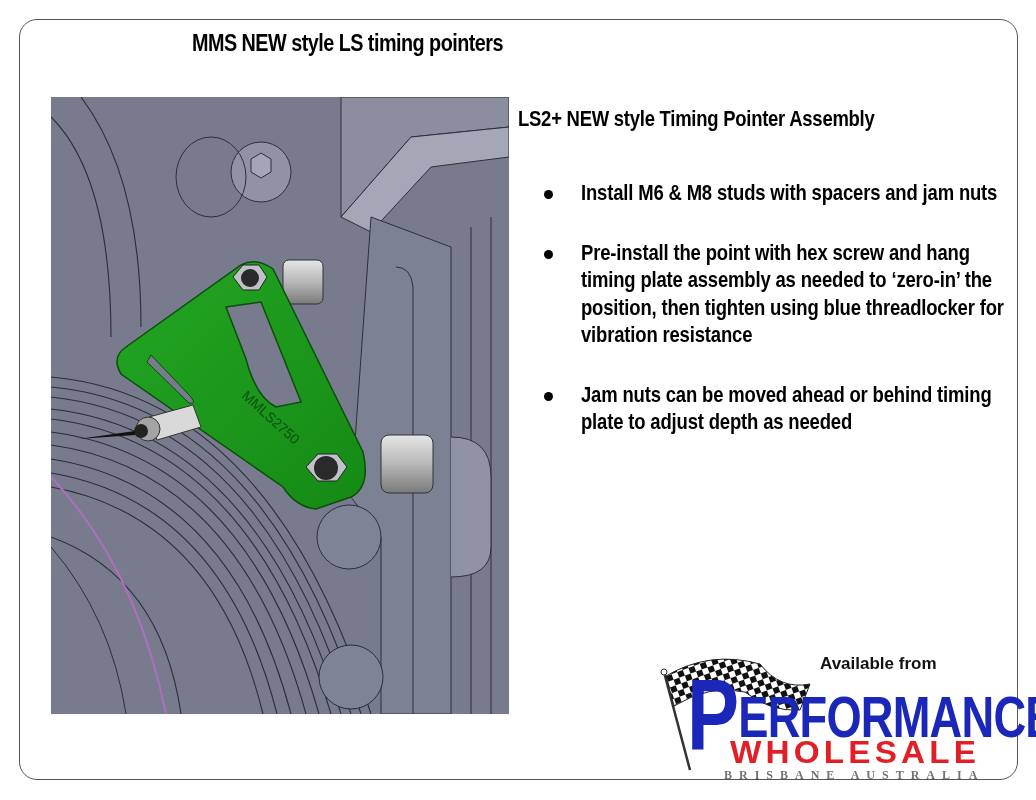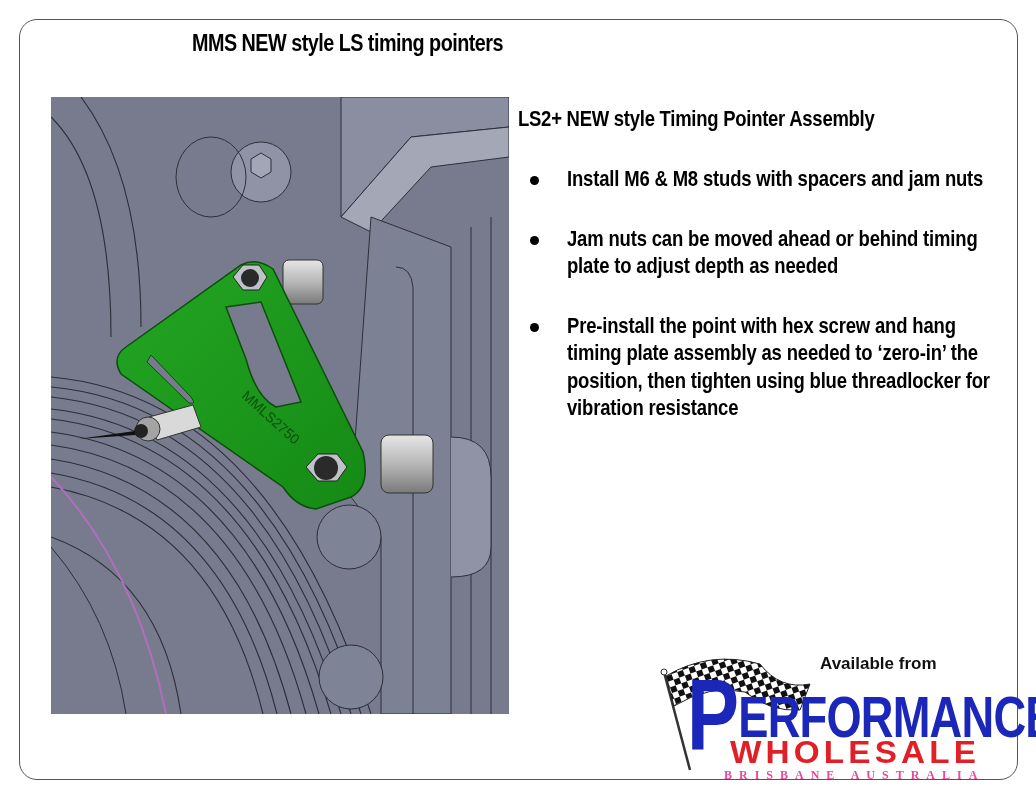--- a/index.html
+++ b/index.html
@@ -15,21 +15,21 @@
   }
   .cad {
     position:absolute; left:51px; top:97px; width:458px; height:617px; overflow:hidden;
     background:#777b8d;
   }
   .cad svg { position:absolute; left:0; top:0; }
   .subhead {
     position:absolute; left:518px; top:106px; font-size:22px; font-weight:bold; color:#000;
     transform:scaleX(0.84); transform-origin:left top; white-space:nowrap; letter-spacing:-0.3px;
   }
-  .bullets { position:absolute; left:528px; top:163px; width:490px; margin:2px; padding:0; list-style:none; }
+  .bullets { position:absolute; left:528px; top:163px; width:490px; margin:16px; padding:0; list-style:none; }
   .bullets li { position:relative; padding-left:37px; margin:0 0 32px 0; }
   .bullets li .dot {
     position:absolute; left:0; top:11px; width:9px; height:9px; border-radius:50%; background:#000;
   }
   .bullets li .txt {
     display:block; font-size:22px; font-weight:bold; line-height:27.5px; color:#000;
     transform:scaleX(0.84); transform-origin:left top; width:520px; letter-spacing:-0.2px;
   }
   .logo { position:absolute; left:650px; top:650px; width:360px; height:132px; }
   .avail {
@@ -40,21 +40,21 @@
     position:absolute; left:687px; top:688px; font-size:58px; font-weight:900; color:#1a27b8;
     transform:scaleX(0.78); transform-origin:left top; white-space:nowrap; letter-spacing:-1px;
     line-height:58px; font-family:"Liberation Sans Narrow","Liberation Sans", sans-serif;
   }
   .perf .big { font-size:100px; line-height:60px; display:inline-block; vertical-align:top; margin-top:-4px; }
   .whole {
     position:absolute; left:730px; top:736px; font-size:32px; font-weight:900; color:#e21f26;
     letter-spacing:4px; white-space:nowrap; line-height:32px; transform:scaleX(1.04); transform-origin:left top;
   }
   .bris {
-    position:absolute; left:724px; top:768px; font-size:12px; font-weight:bold; color:#ec4899;
+    position:absolute; left:724px; top:768px; font-size:12px; font-weight:bold; color:#737373;
     letter-spacing:7px; white-space:nowrap; font-family:"Liberation Serif", serif;
   }
 </style>
 </head>
 <body>
 
 <div class="frame"></div>
 
 <div class="title">MMS NEW style LS timing pointers</div>
 
@@ -134,25 +134,25 @@
 
 <div class="subhead">LS2+ NEW style Timing Pointer Assembly</div>
 
 <ul class="bullets">
   <li>
     <span class="dot"></span>
     <span class="txt">Install M6 &amp; M8 studs with spacers and jam nuts</span>
   </li>
   <li>
     <span class="dot"></span>
-    <span class="txt">Jam nuts can be moved ahead or behind timing plate to adjust depth as needed</span>
+    <span class="txt">Pre-install the point with hex screw and hang timing plate assembly as needed to ‘zero-in’ the position, then tighten using blue threadlocker for vibration resistance</span>
   </li>
   <li>
     <span class="dot"></span>
-    <span class="txt">Pre-install the point with hex screw and hang timing plate assembly as needed to ‘zero-in’ the position, then tighten using blue threadlocker for vibration resistance</span>
+    <span class="txt">Jam nuts can be moved ahead or behind timing plate to adjust depth as needed</span>
   </li>
 </ul>
 
 <svg class="logo" viewBox="0 0 360 132">
   <defs>
     <pattern id="chk" width="12" height="12" patternUnits="userSpaceOnUse" patternTransform="rotate(-20)">
       <rect width="12" height="12" fill="#fff"></rect>
         <rect width="6" height="6" fill="#111"></rect>
         <rect x="6" y="6" width="6" height="6" fill="#111"></rect>
     </pattern>

